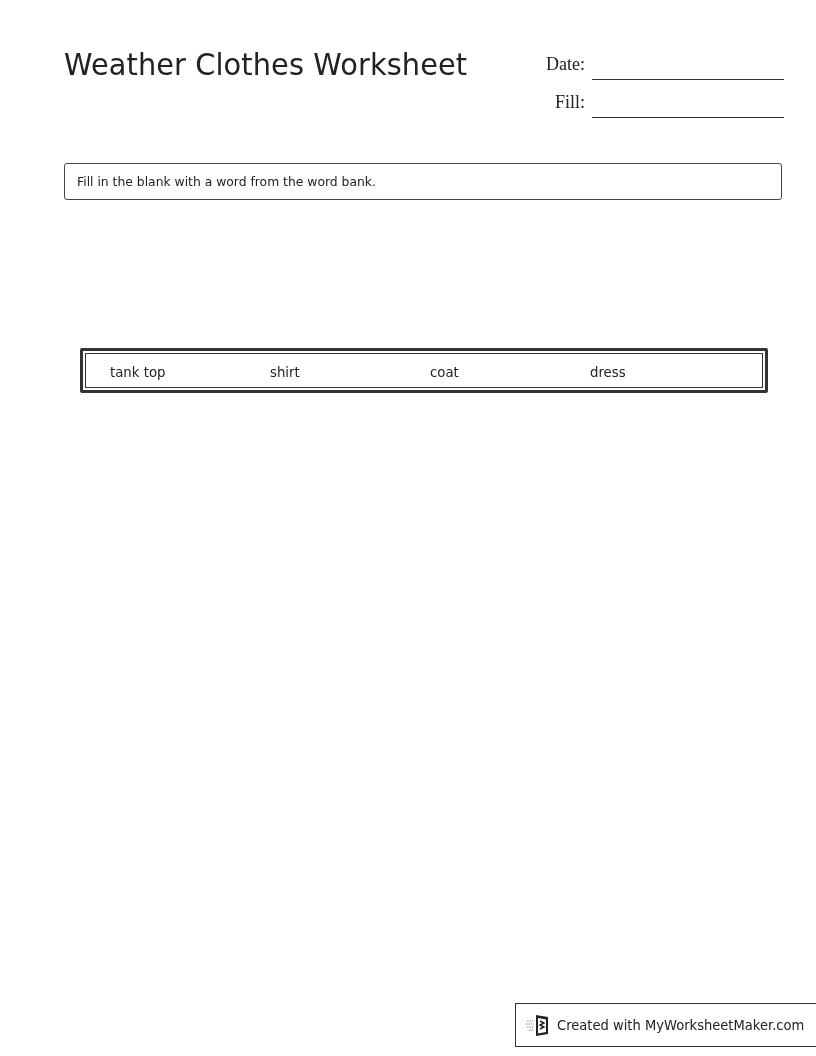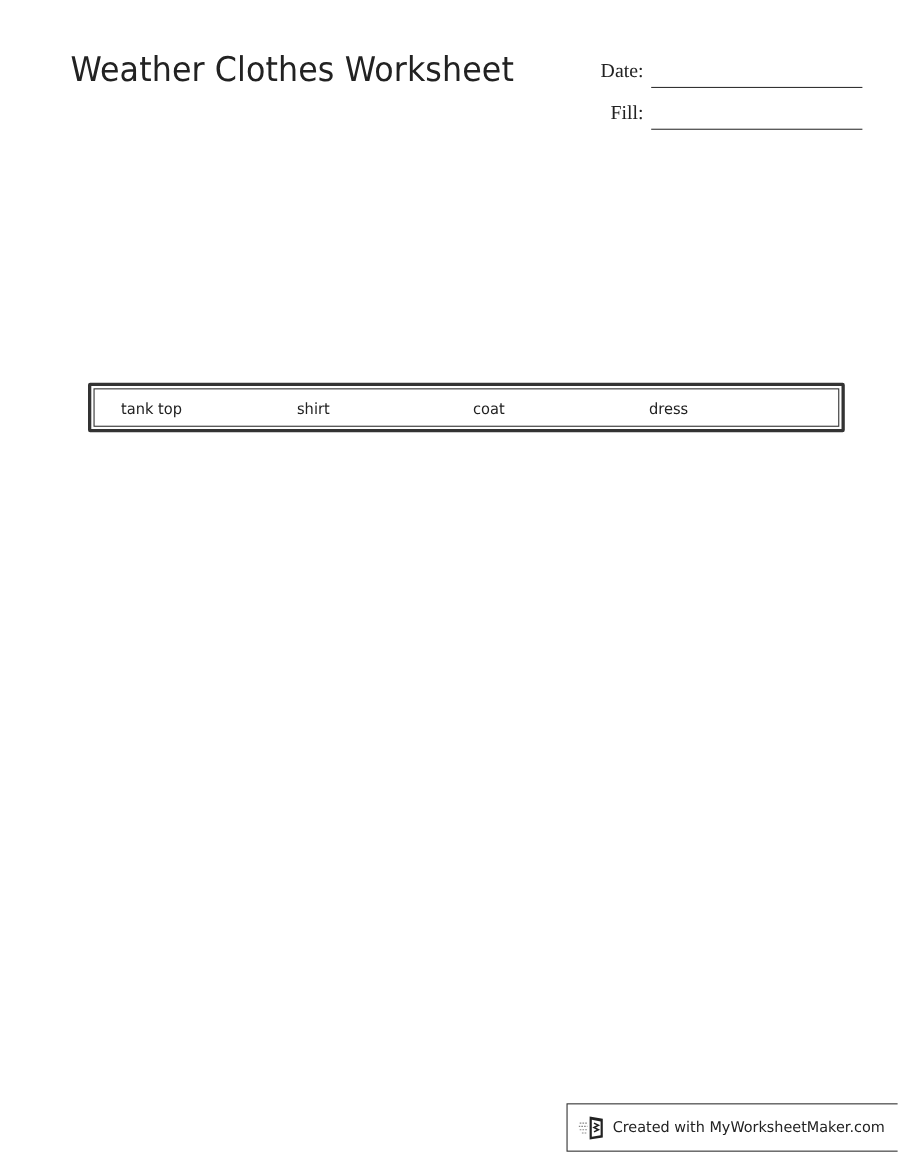--- a/index.html
+++ b/index.html
@@ -67,20 +67,23 @@
   <div class="field-row name-row">
     <span class="field-label">Date:</span>
     <span class="field-line"></span>
   </div>
 
   <div class="field-row date-row">
     <span class="field-label">Fill:</span>
     <span class="field-line"></span>
   </div>
 
+  <div class="instructions">
+    <span>Fill in the blank with a word from the word bank.</span>
+  </div>
 
   <div class="word-bank-outer">
     <div class="word-bank-inner">
       <span class="word w0">tank top</span>
       <span class="word w1">shirt</span>
       <span class="word w2">coat</span>
       <span class="word w3">dress</span>
     </div>
   </div>
 

